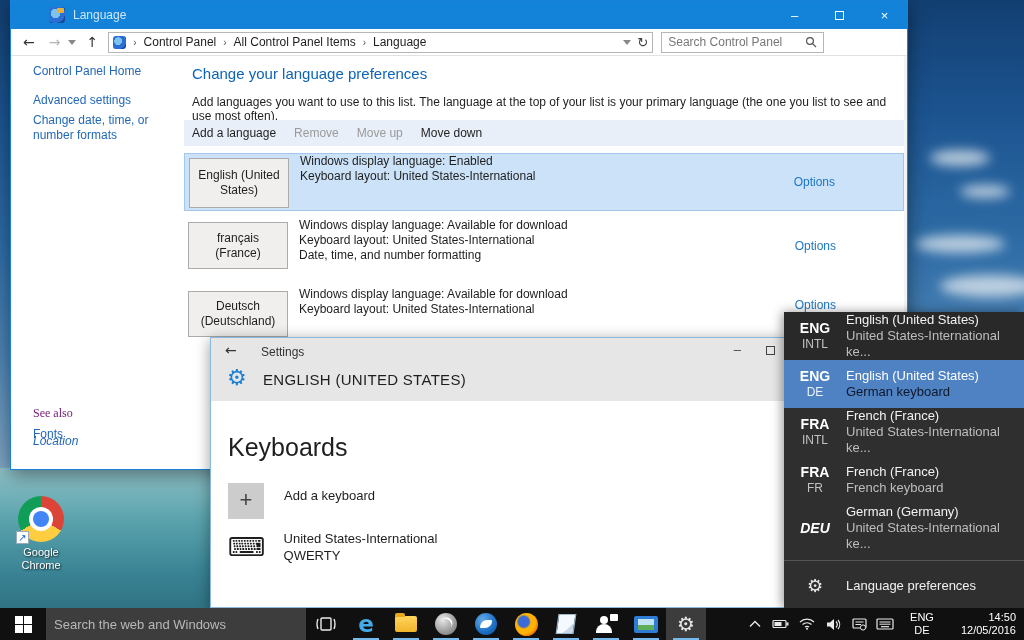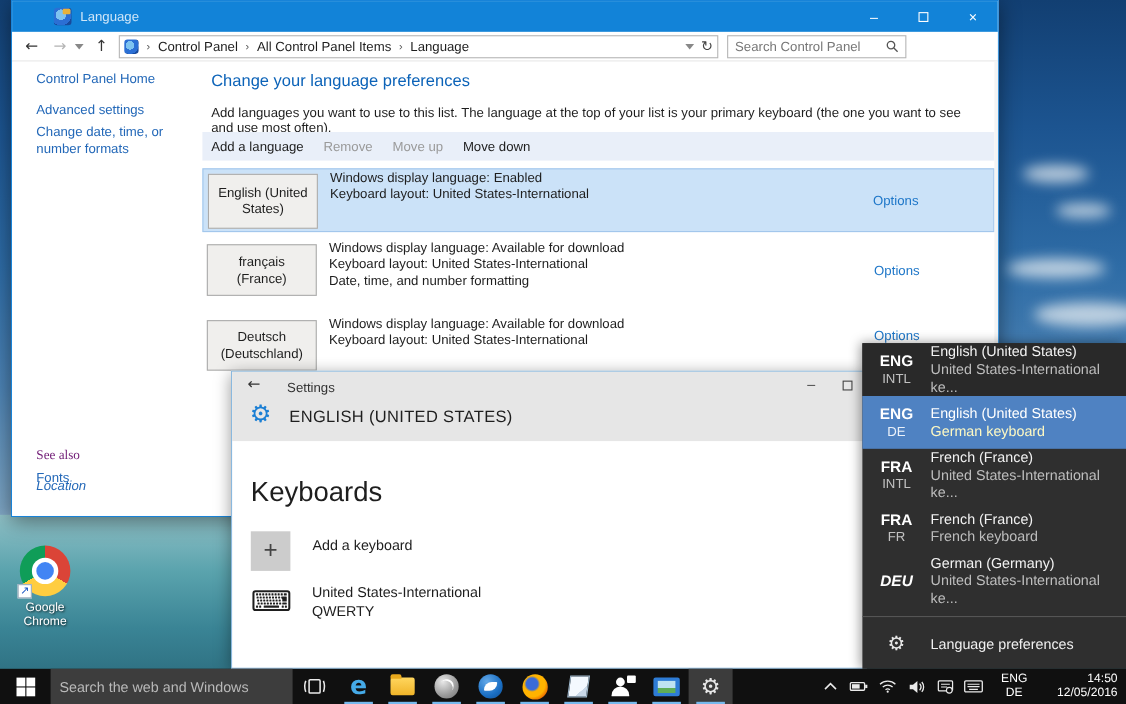--- a/index.html
+++ b/index.html
@@ -113,32 +113,32 @@
   .fly-item.first { background:#292929; }
   .fly-item.selected { background:var(--flyout_highlight,#4f82c2); }
   .fly-abbr { width:62px; text-align:center; line-height:16px; flex:none; }
   .fly-abbr .top { font-weight:bold; font-size:14px; color:#fff; }
   .fly-abbr .bottom { font-size:12px; color:#c2c2c2; }
   .fly-item.selected .fly-abbr .bottom { color:#eaf1fa; }
   .fly-text { font-size:13px; line-height:16px; }
   .fly-text .l1 { color:#f2f2f2; }
   .fly-text .l2 { color:#bdbdbd; }
   .fly-item.selected .fly-text .l1 { color:#fff; }
-  .fly-item.selected .fly-text .l2 { color:#fef9c3; }
+  .fly-item.selected .fly-text .l2 { color:#0f172a; }
   .fly-divider { height:1px; background:#555; margin:8px 0 0 0; }
   .fly-footer { height:46px; display:flex; align-items:center; cursor:pointer; margin-top:1px; }
   .fly-gear { width:62px; text-align:center; font-size:18px; color:#e8e8e8; font-family:"DejaVu Sans",sans-serif; }
   .fly-footer-label { font-size:13px; color:#f0f0f0; }
 
   
   .taskbar { position:absolute; left:0; top:608px; width:1024px; height:32px; background:#101010; z-index:50; display:flex; align-items:stretch; }
   .start-btn { width:46px; display:flex; align-items:center; justify-content:center; cursor:pointer; }
   .win-logo { display:grid; grid-template-columns:8px 8px; grid-template-rows:8px 8px; gap:1px; }
   .win-logo span { background:#fff; }
-  .tb-search { width:220px; background:#3d3d3d; display:flex; align-items:center; margin:0; cursor:text; }
+  .tb-search { width:260px; background:#3d3d3d; display:flex; align-items:center; margin:0; cursor:text; }
   .tb-search input { background:transparent; border:none; outline:none; color:#c8c8c8; font-size:13px; margin-left:8px; width:200px; font-family:inherit; }
   .tb-search input::placeholder { color:#b9b9b9; }
   .tb-icons { display:flex; }
   .tb-icon { width:40px; position:relative; display:flex; align-items:center; justify-content:center; cursor:pointer; }
   .tb-icon.open::after { content:""; position:absolute; left:7px; right:7px; bottom:0; height:2px; background:var(--underline,#76b9ed); }
   .tb-icon.active { background:#3c3c3c; }
   .edge-e { color:#45aae8; font-size:23px; font-weight:bold; font-family:"DejaVu Sans",sans-serif; }
   .folder { position:relative; width:22px; height:16px; background:linear-gradient(180deg,#ffd65e,#f0b429); border-radius:2px; }
   .folder::before { content:""; position:absolute; left:0; top:-3px; width:10px; height:4px; background:#e8a81c; border-radius:2px 2px 0 0; }
   .graycircle { width:22px; height:22px; border-radius:50%; background:radial-gradient(circle at 35% 30%,#e8e8e8,#9a9a9a 60%,#707070); position:relative; }
@@ -222,21 +222,21 @@
         <div class="side-link lk1">Control Panel Home</div>
         <div class="side-link lk2">Advanced settings</div>
         <div class="side-link lk3">Change date, time, or number formats</div>
         <div class="see-also-hd">See also</div>
         <div class="side-link lk4">Fonts</div>
         <div class="side-link lk5">Location</div>
       </div>
 
       <div class="cp-main">
         <div class="cp-heading">Change your language preferences</div>
-        <div class="cp-desc">Add languages you want to use to this list. The language at the top of your list is your primary keyboard (the one you want to see and use most often).</div>
+        <div class="cp-desc">Add languages you want to use to this list. The language at the top of your list is your primary language (the one you list to see and use most often).</div>
 
         <div class="cp-toolbar">
           <span class="tb-btn">Add a language</span>
           <span class="tb-btn disabled">Remove</span>
           <span class="tb-btn disabled">Move up</span>
           <span class="tb-btn">Move down</span>
         </div>
 
         <div class="lang-row row1 selected">
           <div class="lang-tile">English (United States)</div>

